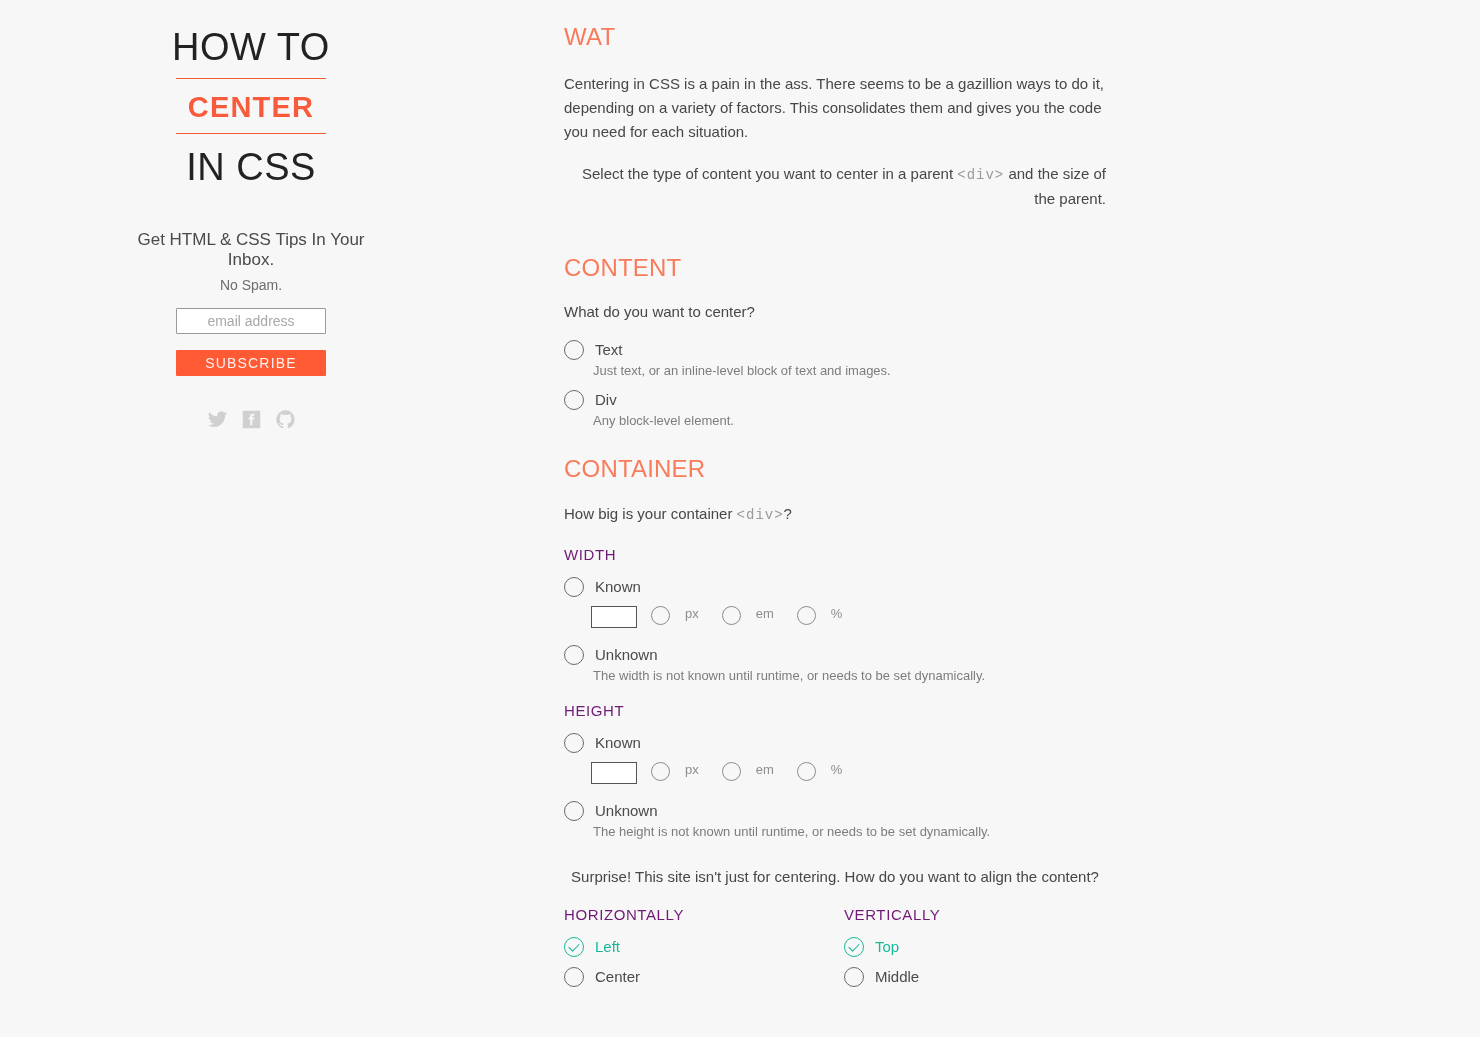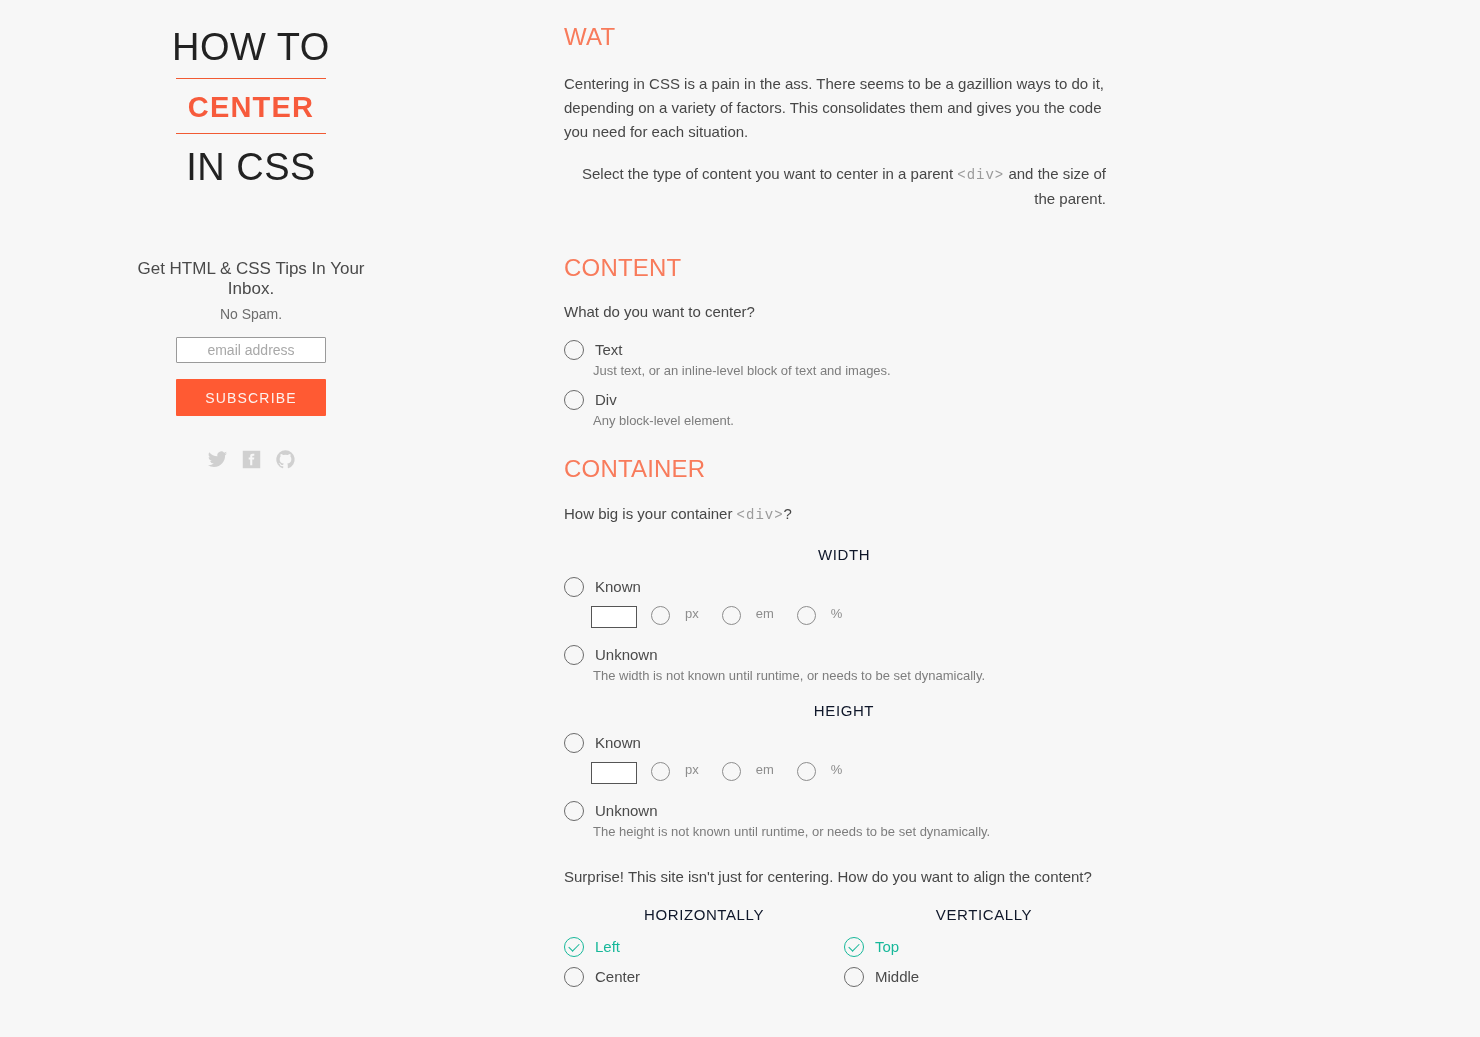--- a/index.html
+++ b/index.html
@@ -48,21 +48,21 @@
     font-size: 29px;
     font-weight: 700;
     letter-spacing: 1.2px;
     color: #f75b3c;
     line-height: 44px;
     margin: 0;
   }
   .logo-line3 { margin-top: 4px; }
 
   .signup {
-    margin-top: 65px;
+    margin-top: 36px;
   }
   .signup-title {
     font-size: 17px;
     font-weight: 400;
     color: #4a4a4a;
     line-height: 20px;
     margin: 0 auto;
     width: 230px;
   }
   .signup-sub {
@@ -83,21 +83,21 @@
     color: #404040;
     text-align: center;
     padding: 0 4px;
     border-radius: 1px;
   }
   .email-input::placeholder { color: #a8a8a8; }
   .subscribe-btn {
     display: block;
     margin: 16px auto 0 auto;
     width: 150px;
-    height: 37px;
+    height: 26px;
     background: #ff5a33;
     border: none;
     color: #fdf2ef;
     font-family: "Liberation Sans", sans-serif;
     font-size: 14px;
     letter-spacing: 1.2px;
     cursor: pointer;
     border-radius: 1px;
   }
   .social {
@@ -139,25 +139,24 @@
   }
   .q {
     font-size: 15px;
     color: #474747;
     margin: 0 0 14px 0;
     line-height: 22px;
   }
   h3.sub {
     font-size: 15px;
     font-weight: 400;
-    color: #0f172a;
+    color: #701a75;
     letter-spacing: 0.6px;
     margin: 0 0 9px 0;
     line-height: 20px;
-    text-align: center;
   }
 
   .opt { margin-bottom: 2px; }
   .opt-row {
     display: flex;
     align-items: center;
     gap: 11px;
     height: 26px;
   }
   .radio {
@@ -355,21 +354,21 @@
       <div class="opt">
         <div class="opt-row">
           <span class="radio"></span>
           <span class="opt-label">Unknown</span>
         </div>
         <div class="opt-desc">The height is not known until runtime, or needs to be set dynamically.</div>
       </div>
     </section>
 
     <section style="margin-top:24px;">
-      <p class="body" style="margin-bottom:16px;">Surprise! This site isn't just for centering. How do you want to align the content?</p>
+      <p class="body" style="margin-bottom:16px;text-align:center;">Surprise! This site isn't just for centering. How do you want to align the content?</p>
 
       <div class="align-cols">
         <div class="align-col">
           <h3 class="sub">HORIZONTALLY</h3>
           <div class="opt-row">
             <span class="radio checked"></span>
             <span class="opt-label checked">Left</span>
           </div>
           <div class="opt-row" style="margin-top:4px;">
             <span class="radio"></span>

